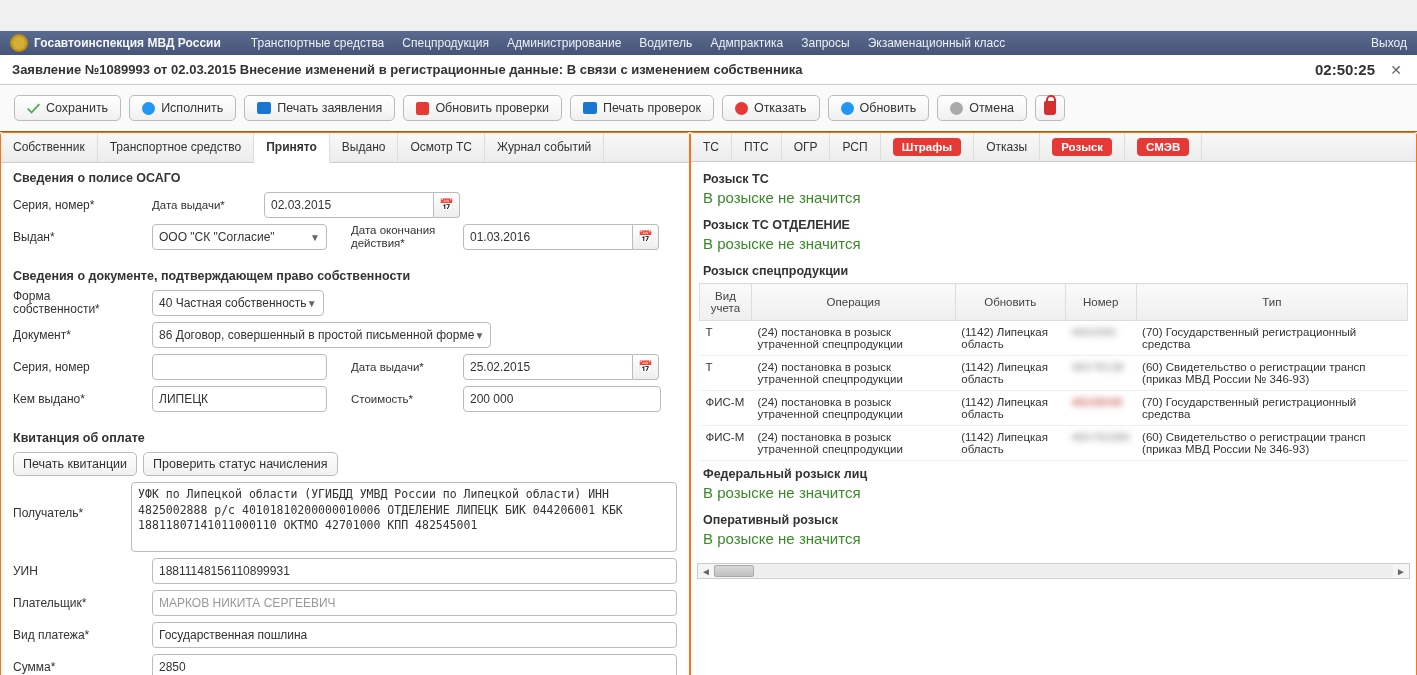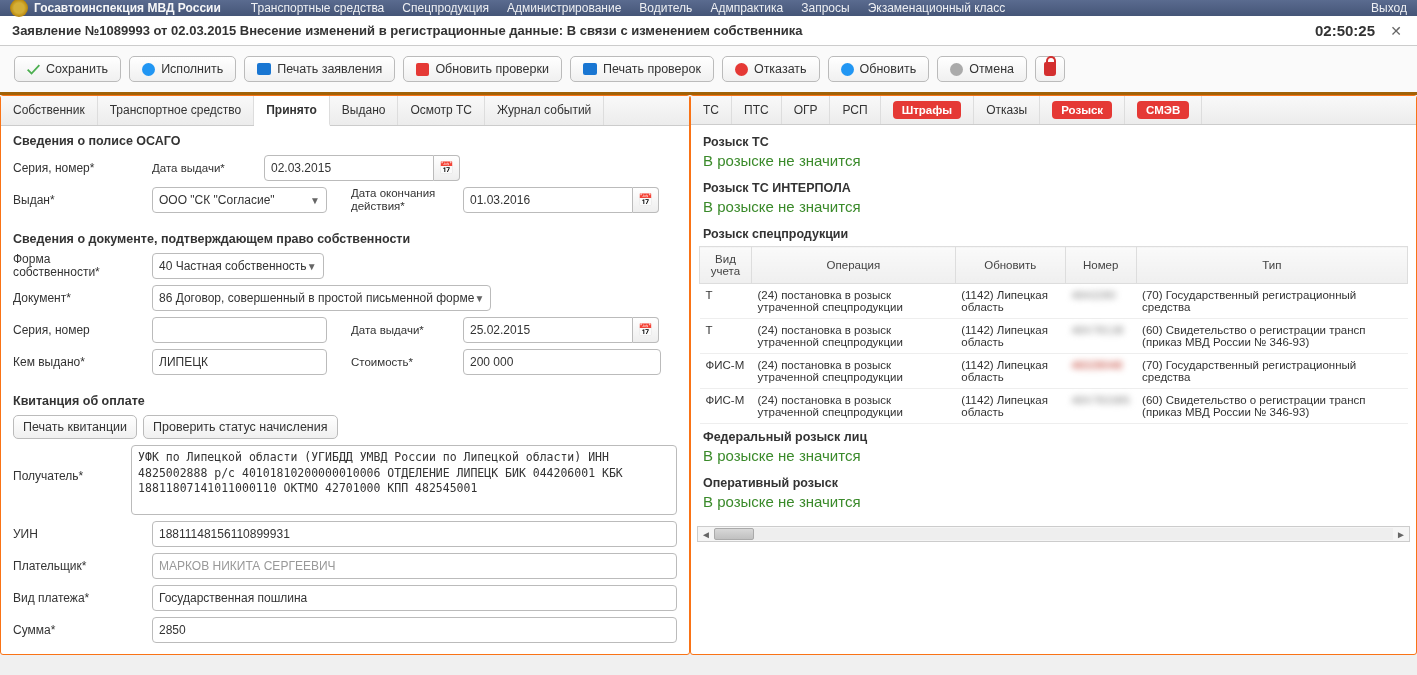--- a/index.html
+++ b/index.html
@@ -1,27 +1,27 @@
 <!DOCTYPE html>
 <html><head>
 <meta charset="utf-8">
 <style>
 * { box-sizing: border-box; margin: 0; padding: 0; }
 body { font-family: "Segoe UI", Tahoma, Arial, sans-serif; font-size: 12px; background: #f0f0f0; color: #333; width: 1417px; }
-.app-header { background: linear-gradient(#5a6b8f,#455577); color: #fff; height: 16px; display: flex; align-items: center; padding: 0 10px; font-size: 12px; }
+.app-header { background: linear-gradient(#5a6b8f,#455577); color: #fff; height: 24px; display: flex; align-items: center; padding: 0 10px; font-size: 12px; margin-top: 31px; }
 .app-header .emblem { width: 18px; height: 18px; background: radial-gradient(circle,#d4af37 40%,#b8860b 70%); border-radius: 50%; margin-right: 6px; }
 .app-title { font-weight: 600; opacity: .95; margin-right: 30px; }
 .menu-bar { display: flex; gap: 18px; flex: 1; }
 .menu-item { color: rgba(255,255,255,.9); cursor: pointer; }
 .menu-right { margin-left: auto; display: flex; gap: 18px; justify-content: flex-end; }
 .page-title-bar { background: #fff; border-bottom: 1px solid #ccc; height: 30px; display: flex; align-items: center; padding: 0 12px; }
 .page-title { font-weight: 600; font-size: 13px; flex: 1; }
 .clock { font-weight: 700; font-size: 15px; margin-right: 12px; }
 .x-close { width: 18px; height: 18px; display: flex; align-items: center; justify-content: center; color: #666; cursor: pointer; font-size: 14px; }
-.toolbar { background: #fafafa; border-bottom: 3px solid #a16207; padding: 10px 14px; display: flex; gap: 8px; }
+.toolbar { background: #fafafa; border-bottom: 1px solid #a16207; padding: 10px 14px; display: flex; gap: 8px; }
 .btn { background: linear-gradient(#fff,#f0f0f0); border: 1px solid #bbb; border-radius: 5px; padding: 5px 12px; font-size: 12.5px; cursor: pointer; display: inline-flex; align-items: center; gap: 6px; color: #333; }
 .ico { width: 13px; height: 13px; display: inline-block; border-radius: 2px; }
 .ico-green { background: #4caf50; clip-path: polygon(10% 50%,35% 75%,90% 15%,100% 25%,35% 95%,0 60%); }
 .ico-blue { background: #2196f3; border-radius: 50%; }
 .ico-red { background: #e53935; }
 .ico-gray { background: #aaa; border-radius: 50%; }
 .ico-lock { width: 12px; height: 14px; background: #d32f2f; border-radius: 2px 2px 3px 3px; position: relative; }
 .ico-lock::before { content:""; position:absolute; top:-6px; left:2px; width:6px; height:6px; border:2px solid #d32f2f; border-bottom:none; border-radius:6px 6px 0 0; }
 .ico-print { background:#1976d2; width:14px; height:12px; border-radius:2px; }
 .body-row { display: flex; }
@@ -235,21 +235,21 @@
       <div class="tab">РСП</div>
       <div class="tab"><span class="tab-badge">Штрафы</span></div>
       <div class="tab">Отказы</div>
       <div class="tab"><span class="tab-badge">Розыск</span></div>
       <div class="tab"><span class="tab-badge">СМЭВ</span></div>
     </div>
 
     <div class="right-content">
       <div class="rh">Розыск ТС</div>
       <div class="rstatus">В розыске не значится</div>
-      <div class="rh">Розыск ТС ИНТЕРПОЛА</div>
+      <div class="rh">Розыск ТС ОТДЕЛЕНИЕ</div>
       <div class="rstatus">В розыске не значится</div>
       <div class="rh">Розыск спецпродукции</div>
 
       <table class="rtable">
         <thead>
             <tr>
           <th style="width:52px">Вид учета</th>
           <th>Операция</th>
           <th style="width:110px">Обновить</th>
           <th style="width:70px">Номер</th>

